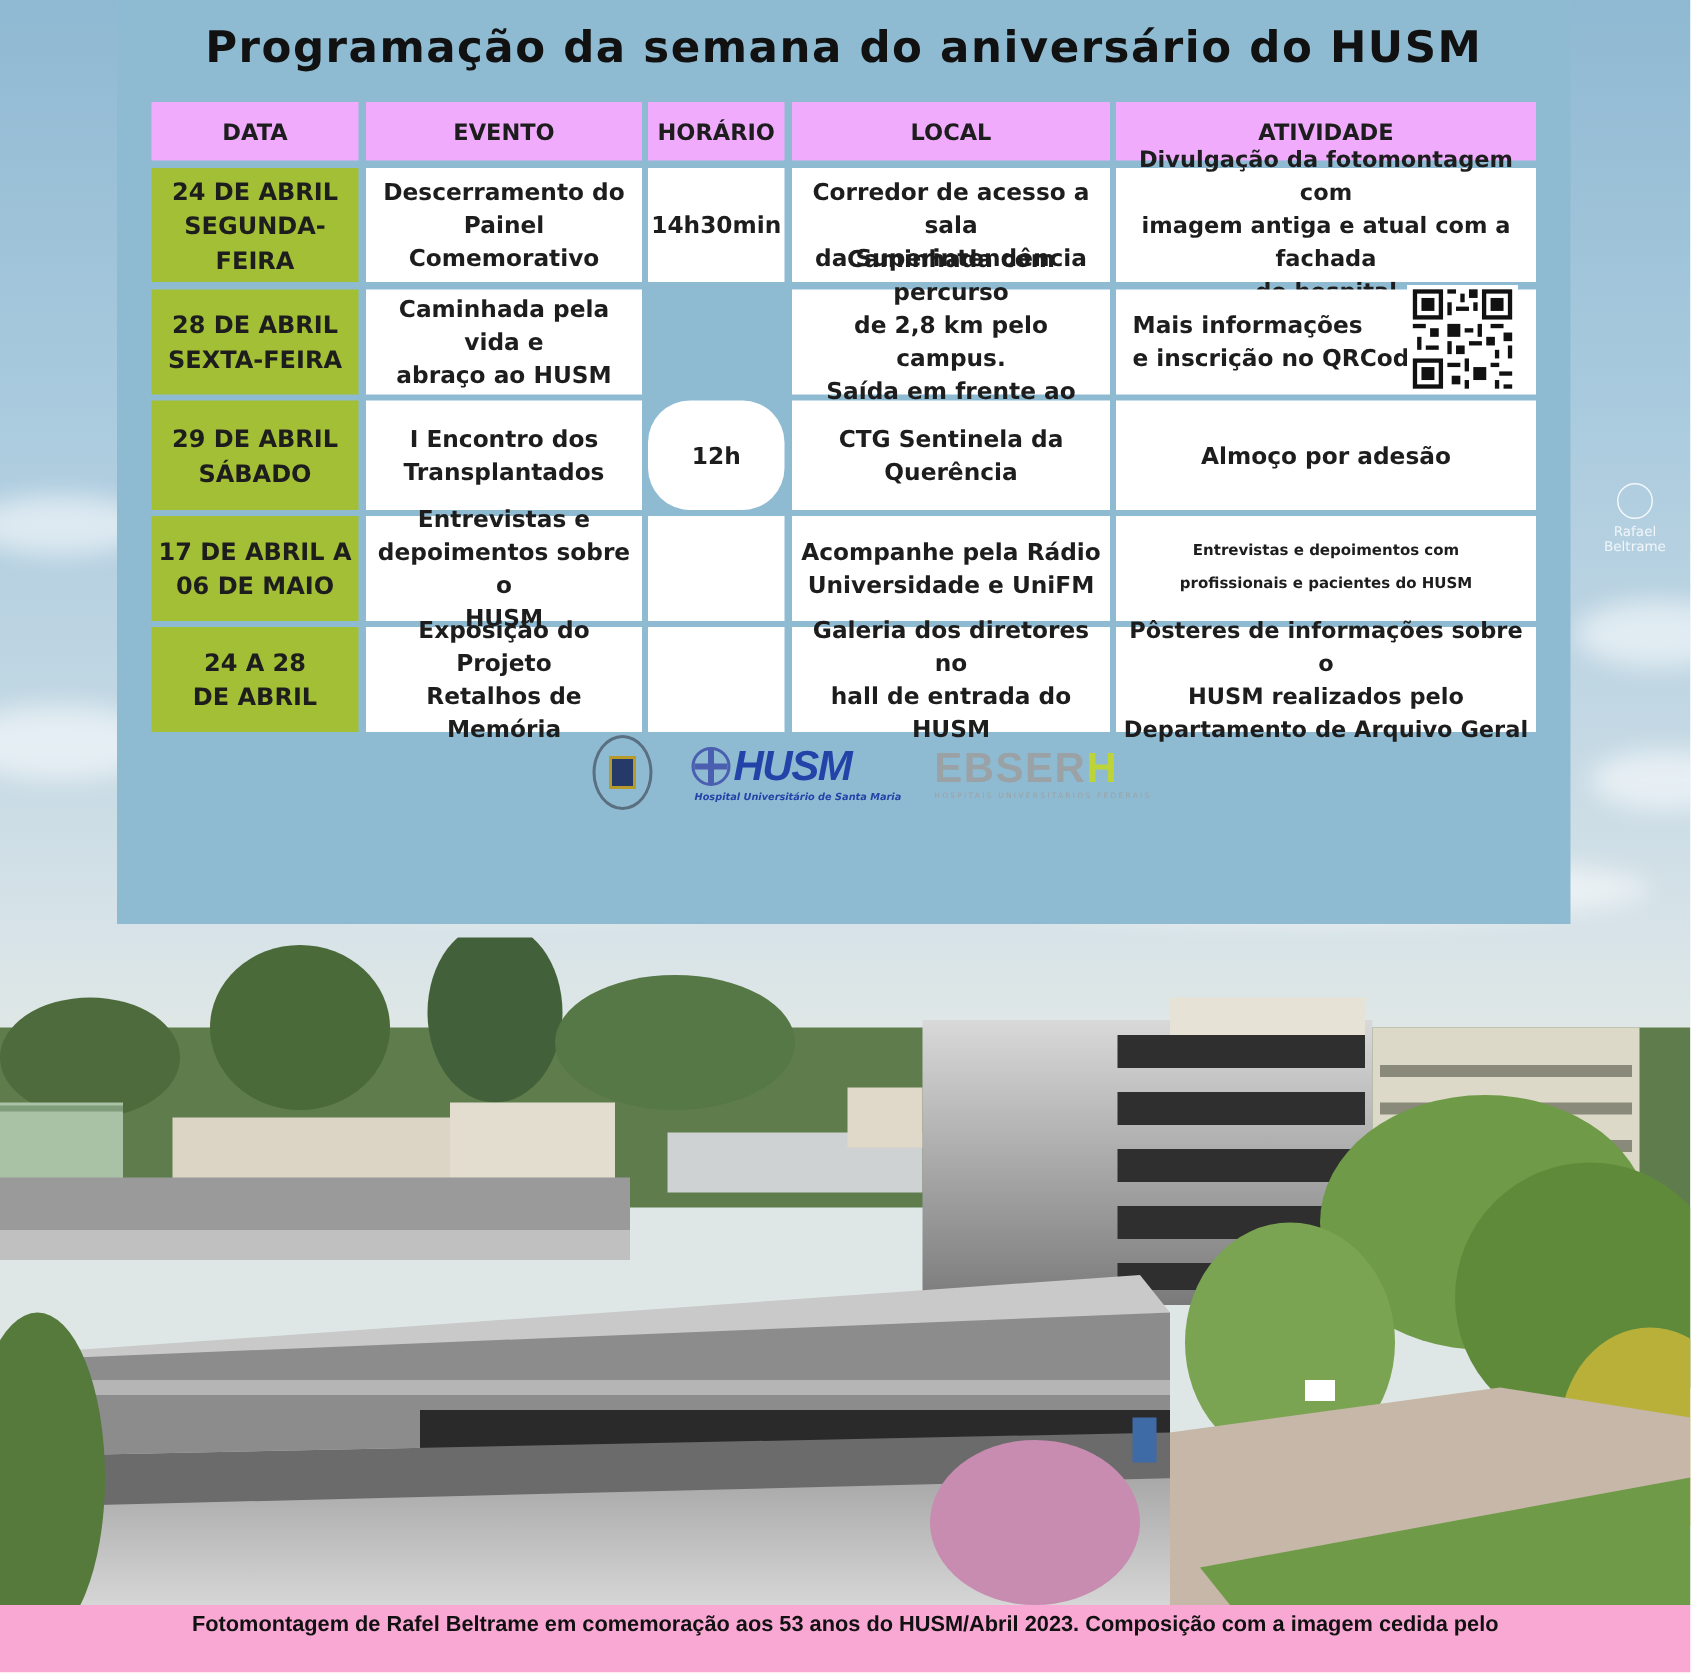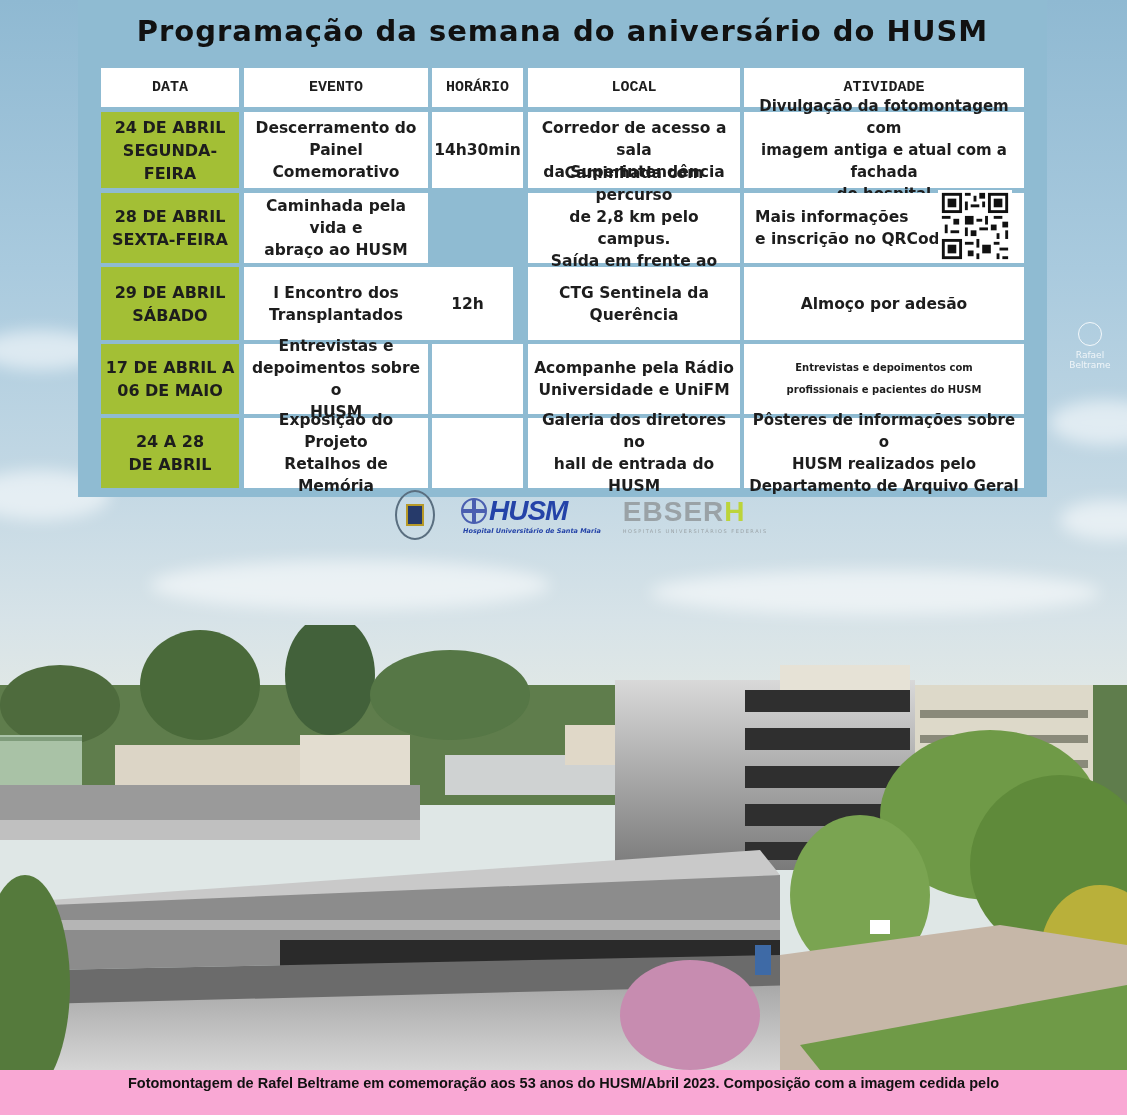--- a/index.html
+++ b/index.html
@@ -1,23 +1,23 @@
 <!DOCTYPE html>
 <html><head>
 <meta charset="utf-8">
 <style>
   html,body{margin:0;padding:0;}
   body{width:1127px;height:1115px;position:relative;overflow:hidden;font-family:"DejaVu Sans",sans-serif;}
   .sky{position:absolute;left:0;top:0;width:1127px;height:1070px;
     background:linear-gradient(180deg,#8fb9d2 0%,#a9cade 25%,#c3d8e4 45%,#d7e3e8 58%,#dfe7e6 64%);}
   .cloud{position:absolute;border-radius:50%;background:rgba(255,255,255,0.55);filter:blur(8px);}
-  .panel{position:absolute;left:78px;top:0;width:969px;height:497px;background:#8fbbd2;}
+  .panel{position:absolute;left:78px;top:0;width:969px;height:616px;background:#8fbbd2;}
   .title{position:absolute;left:0;top:14px;width:969px;text-align:center;font-size:29px;font-weight:bold;letter-spacing:1px;color:#111;font-family:"DejaVu Sans",sans-serif;}
   .cell{position:absolute;display:flex;align-items:center;justify-content:center;text-align:center;box-sizing:border-box;color:#1d1d1d;font-weight:bold;font-size:15.5px;line-height:22px;padding:0 3px;}
-  .hdr{background:#ffffff;font-size:15px;font-family:Liberation Mono, monospace;}
+  .hdr{background:#f0abfc;font-size:15px;}
   .date{background:#a3bf35;font-size:16px;line-height:23px;justify-content:center;}
   .white{background:#ffffff;}
   .qr{position:absolute;width:74px;height:72px;background:#fff;}
   .logos{position:absolute;top:490px;left:395px;height:50px;display:flex;align-items:center;}
   .seal{width:36px;height:46px;border-radius:50%;border:2px solid #5a6f80;display:flex;align-items:center;justify-content:center;margin-right:26px;}
   .seal-inner{width:14px;height:18px;background:#263a6a;border:2px solid #b79a28;}
   .husm{display:flex;flex-direction:column;margin-right:22px;}
   .husm-top{display:flex;align-items:center;}
   .husm-cross{width:22px;height:22px;border:2px solid #4a5fb0;border-radius:50%;position:relative;margin-right:2px;}
   .husm-cross:before{content:"";position:absolute;left:9px;top:0;width:4px;height:22px;background:#4a5fb0;}
@@ -197,21 +197,21 @@
       </g>
     </svg>
   </div>
 
   <div class="cell date" style="left:23px;top:267px;width:138px;height:73px;">
     <div><span>29 DE ABRIL</span><br><span>SÁBADO</span></div>
   </div>
   <div class="cell white" style="left:166px;top:267px;width:184px;height:73px;">
     <div><span>I Encontro dos</span><br><span>Transplantados</span></div>
   </div>
-  <div class="cell white" style="left:344px;top:267px;width:91px;height:73px;">12h</div>
+  <div class="cell white" style="left:354px;top:267px;width:91px;height:73px;border-radius:28px;">12h</div>
   <div class="cell white" style="left:450px;top:267px;width:212px;height:73px;">
     <div><span>CTG Sentinela da</span><br><span>Querência</span></div>
   </div>
   <div class="cell white" style="left:666px;top:267px;width:280px;height:73px;">
     <div><span>Almoço por adesão</span></div>
   </div>
 
   <div class="cell date" style="left:23px;top:344px;width:138px;height:70px;">
     <div><span>17 DE ABRIL A</span><br><span>06 DE MAIO</span></div>
   </div>

